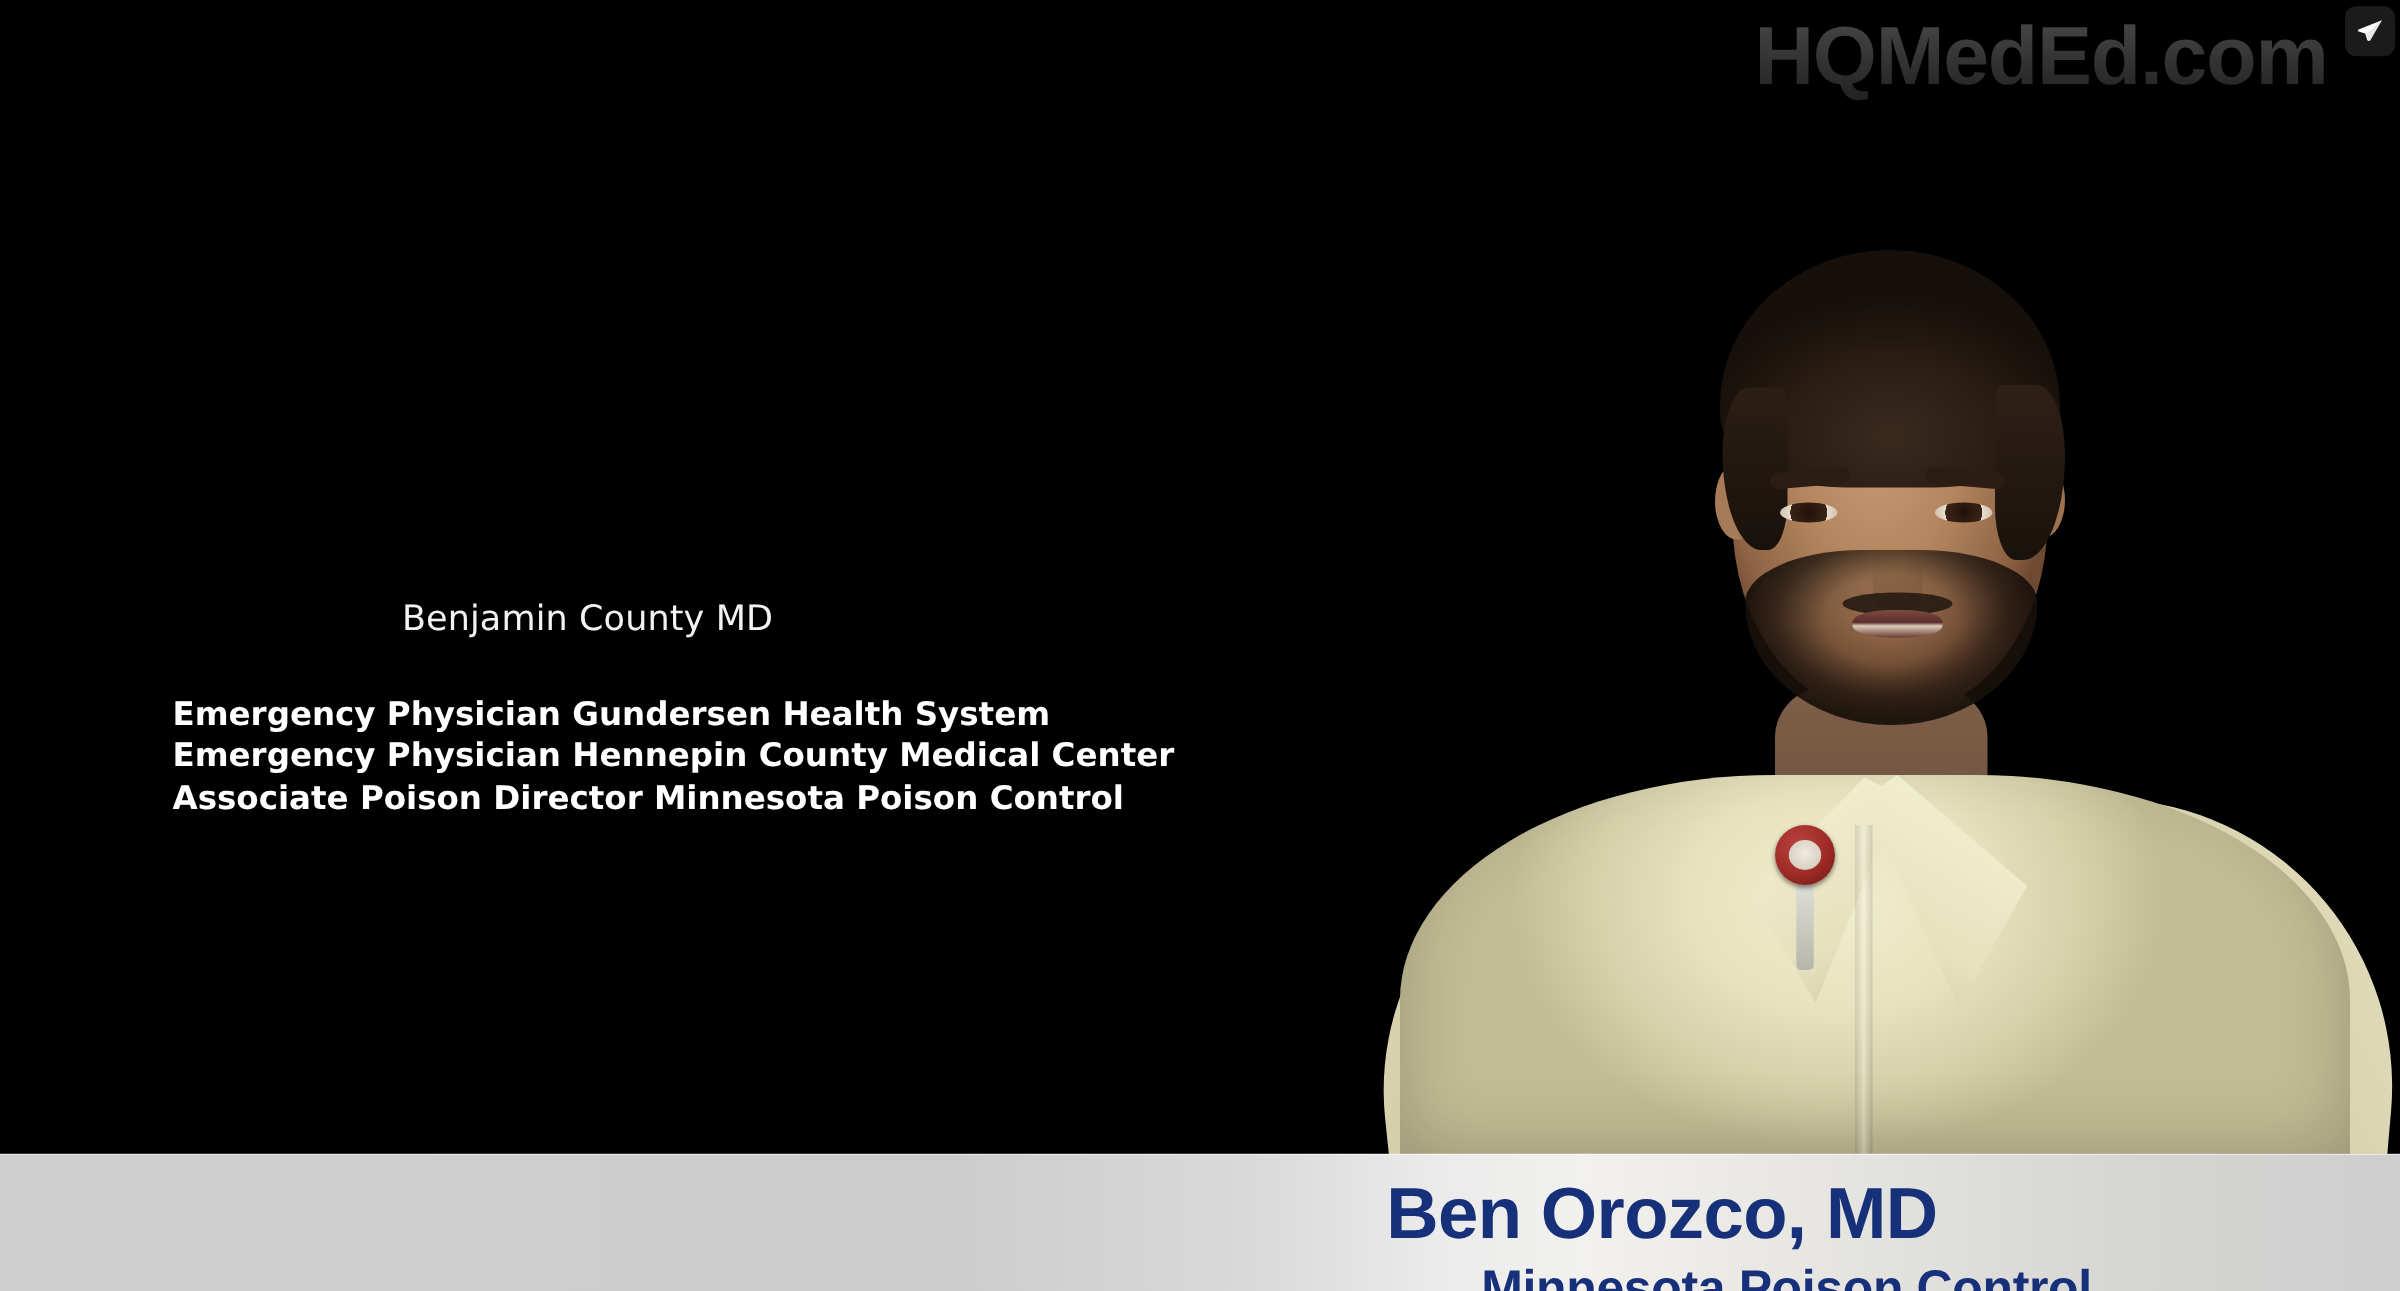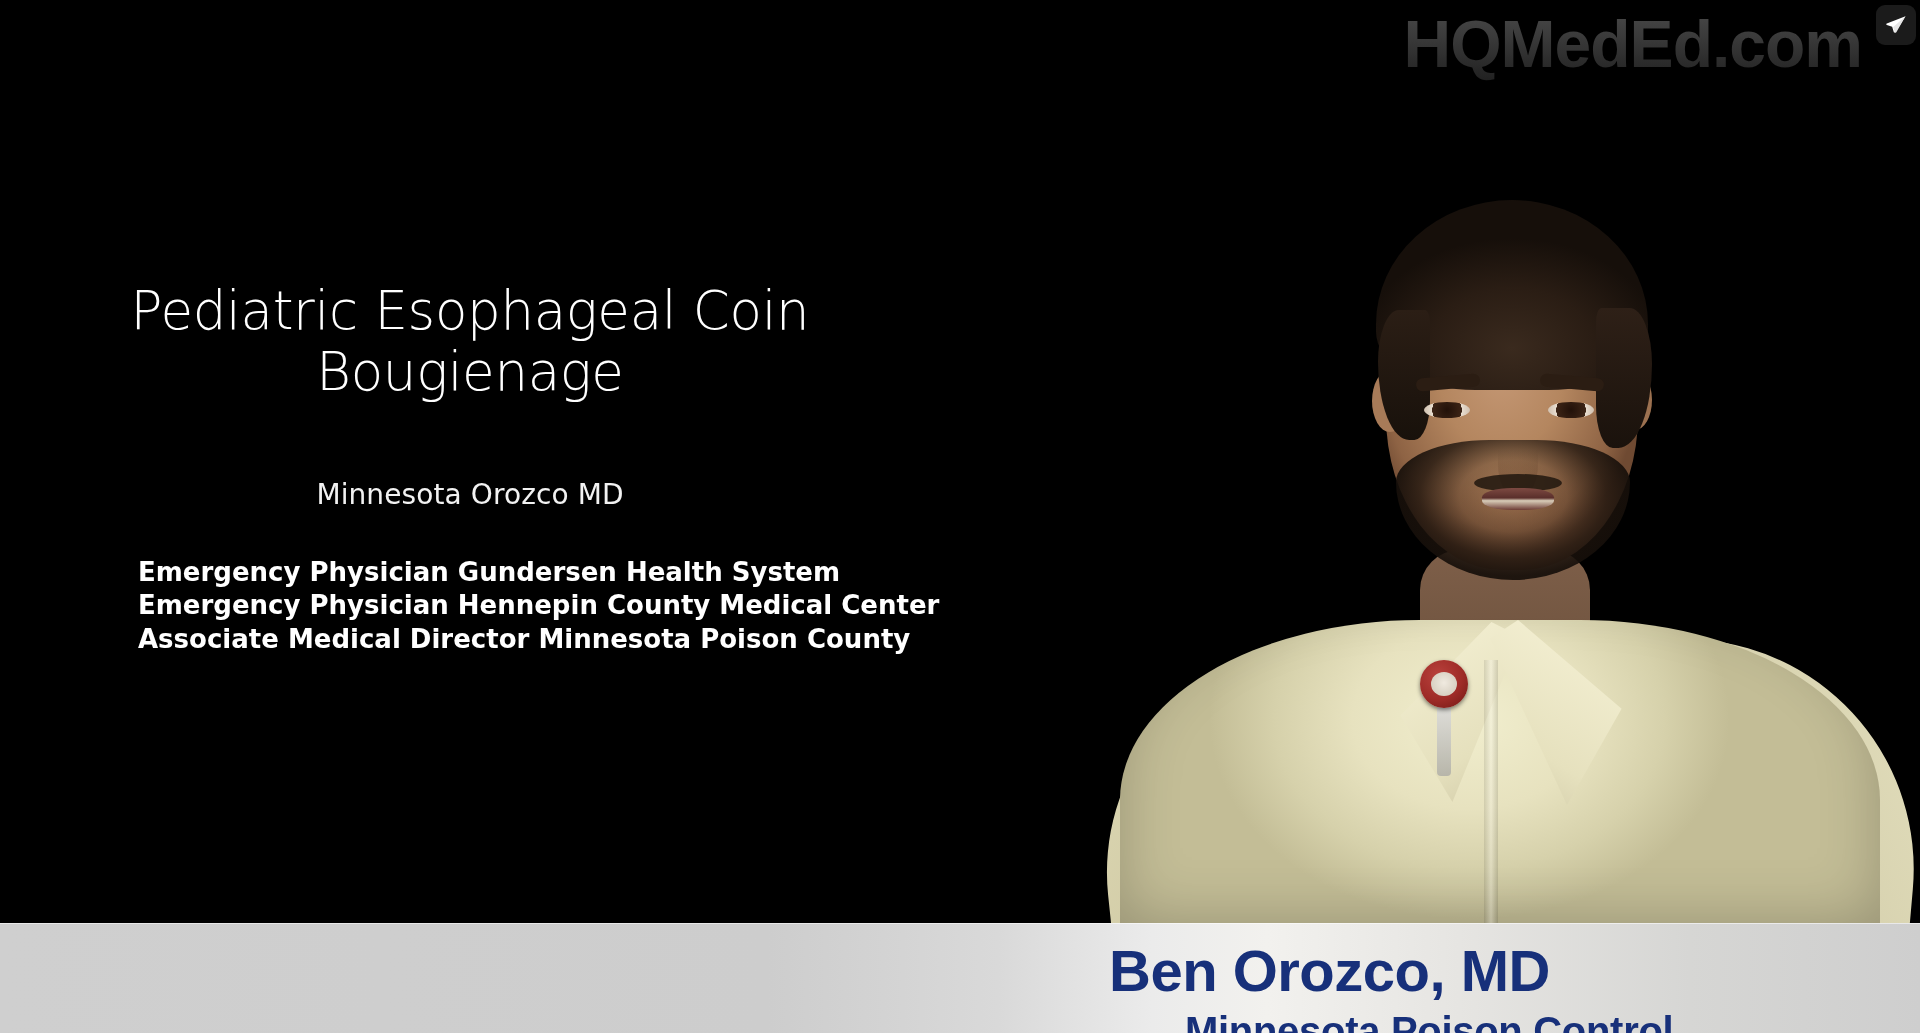--- a/index.html
+++ b/index.html
@@ -312,29 +312,27 @@
 
   <div id="watermark">HQMedEd.com</div>
 
   <div id="share-icon">
     <svg width="24" height="24" viewBox="0 0 24 24" aria-hidden="true">
       <path d="M21.5 3.2 2.8 10.6c-.7.28-.66 1.3.06 1.52l5.3 1.63 1.6 5.3c.22.72 1.23.78 1.53.08L21.5 3.2z" fill="#ffffff"></path>
       <path d="M21.5 3.2 9.2 13.9l1.6 5.3c.22.72 1.23.78 1.53.08L21.5 3.2z" fill="#e6e6e6"></path>
     </svg>
   </div>
 
-  <div id="slide-title">Pediatric Esophageal Coin
-Bougienage</div>
-
-  <div id="slide-author">Minnesota Orozco MD</div>
+
+  <div id="slide-author">Benjamin County MD</div>
 
   <div id="slide-credentials">
     <span class="cred-line">Emergency Physician Gundersen Health System</span>
     <span class="cred-line">Emergency Physician Hennepin County Medical Center</span>
-    <span class="cred-line">Associate Medical Director Minnesota Poison County</span>
+    <span class="cred-line">Associate Poison Director Minnesota Poison Control</span>
   </div>
 
   <div id="presenter">
     <div class="shirt-shoulder-l"></div>
     <div class="shirt-shoulder-r"></div>
     <div class="neck"></div>
     <div class="shirt"></div>
     <div class="collar-l"></div>
     <div class="collar-r"></div>
     <div class="placket"></div>

